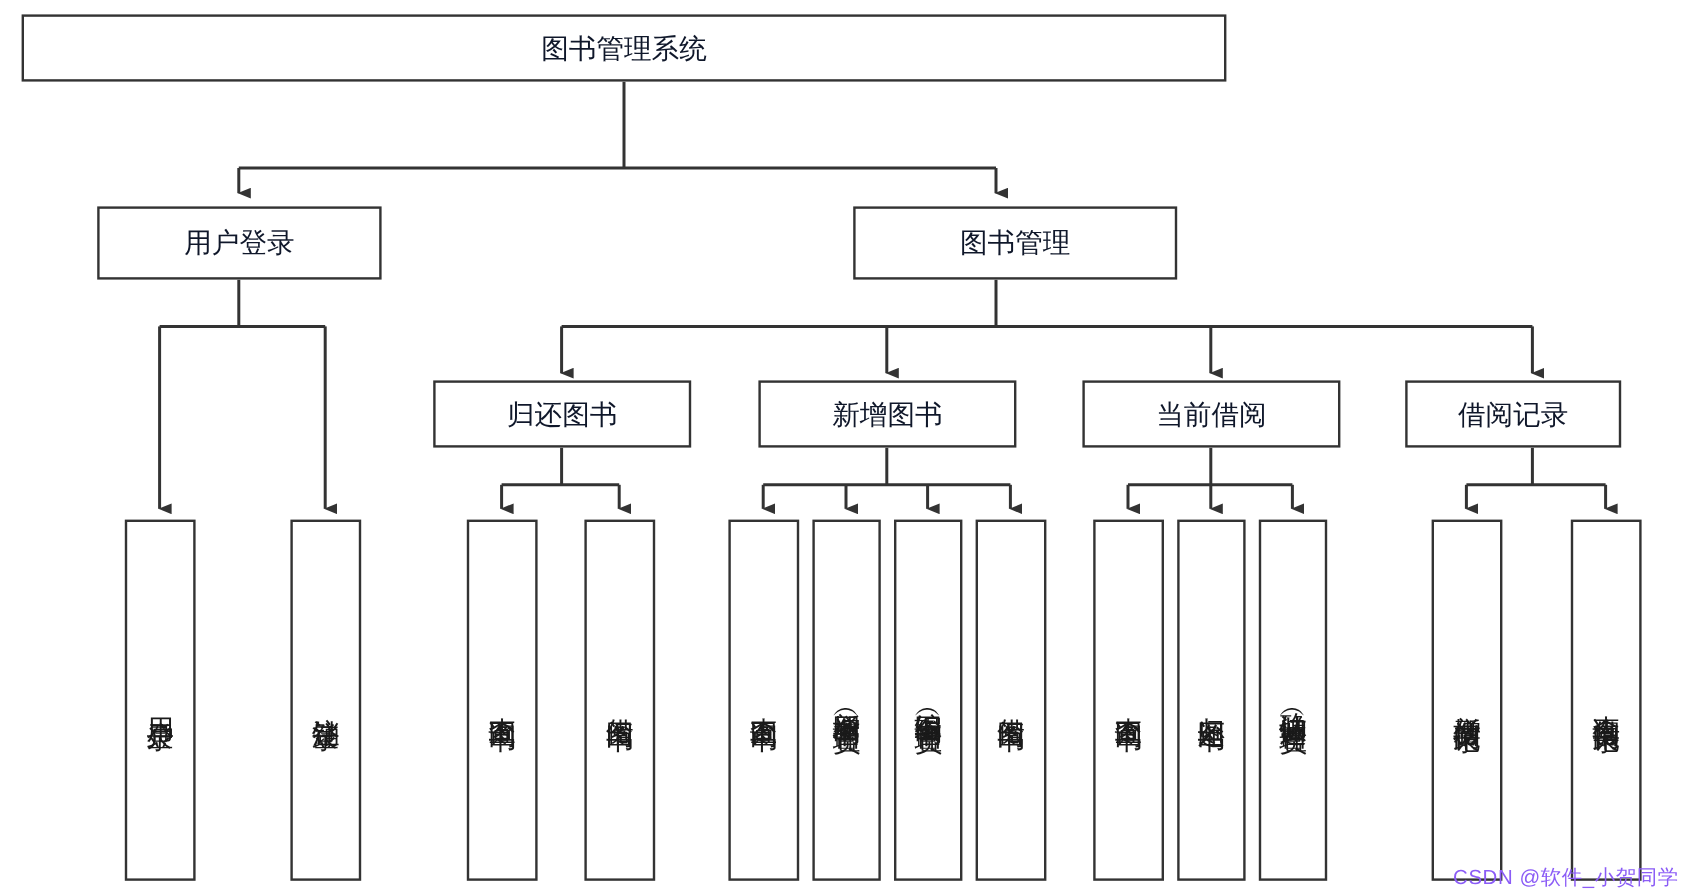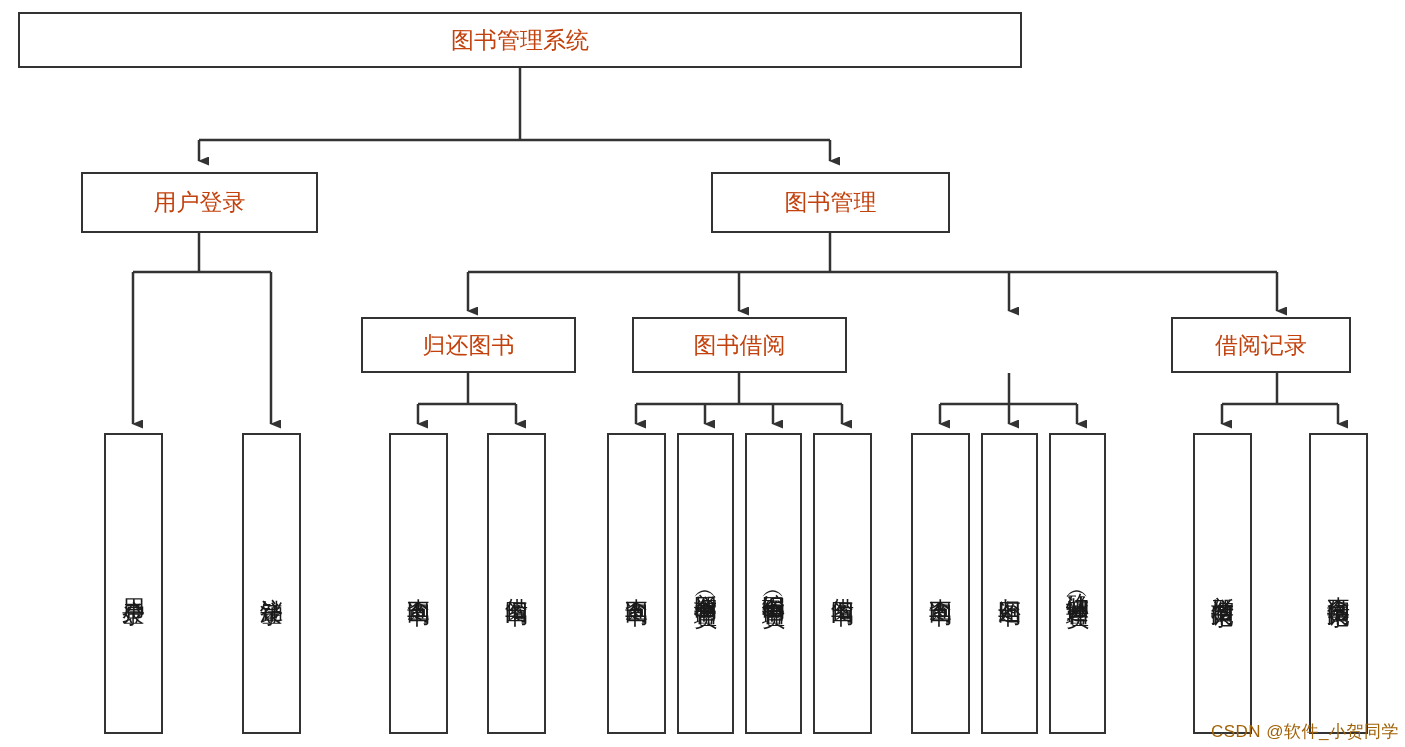--- a/index.html
+++ b/index.html
@@ -9,21 +9,21 @@
     overflow:hidden;
   }
   #diagram-root{position:relative;width:1405px;height:747px;}
   svg#flow{position:absolute;left:0;top:0;width:1405px;height:747px;display:block;}
   .edge{stroke:#333333;stroke-width:2.5;fill:none;}
   .watermark{
     position:absolute;
     right:6px;bottom:4px;
     font-family:"Liberation Sans","DejaVu Sans",sans-serif;
     font-size:17px;
-    color:#a16207;
+    color:#8b5cf6;
     white-space:nowrap;
     letter-spacing:0.5px;
     user-select:none;
   }
   
   .vbox{
     position:absolute;
     box-sizing:border-box;
     border:2.5px solid #333333;
     background:#ffffff;
@@ -46,21 +46,21 @@
     box-sizing:border-box;
     border:2.5px solid #333333;
     background:#ffffff;
     display:flex;
     align-items:center;
     justify-content:center;
   }
   .hbox span{
     font-family:"Liberation Sans","DejaVu Sans",sans-serif;
     font-size:23px;
-    color:#c2410c;
+    color:#0f172a;
     white-space:nowrap;
   }
 </style>
 </head>
 <body>
 
 <div id="diagram-root">
 
   <svg id="flow" viewBox="0 0 1405 747" xmlns="http://www.w3.org/2000/svg">
     <defs>
@@ -110,29 +110,32 @@
     <path class="edge" marker-end="url(#arrowhead)" d="M 1338,404 L 1338,424"></path>
   </svg>
 
   <div class="hbox" style="left:18px;top:12px;width:1004px;height:56px;">
     <span>图书管理系统</span>
   </div>
 
   <div class="hbox" style="left:81px;top:172px;width:237px;height:61px;">
     <span>用户登录</span>
   </div>
-  <div class="hbox" style="left:711px;top:172px;width:239px;height:61px;">
+  <div class="hbox" style="left:711px;top:172px;width:270px;height:61px;">
     <span>图书管理</span>
   </div>
 
   <div class="hbox" style="left:361px;top:317px;width:215px;height:56px;">
     <span>归还图书</span>
   </div>
   <div class="hbox" style="left:632px;top:317px;width:215px;height:56px;">
-    <span>图书借阅</span>
+    <span>新增图书</span>
+  </div>
+  <div class="hbox" style="left:902px;top:317px;width:215px;height:56px;">
+    <span>当前借阅</span>
   </div>
   <div class="hbox" style="left:1171px;top:317px;width:180px;height:56px;">
     <span>借阅记录</span>
   </div>
 
   <div class="vbox" style="left:104px;top:433px;width:59px;height:301px;">
     <span>用户登录</span>
   </div>
   <div class="vbox" style="left:242px;top:433px;width:59px;height:301px;">
     <span>注销登录</span>

